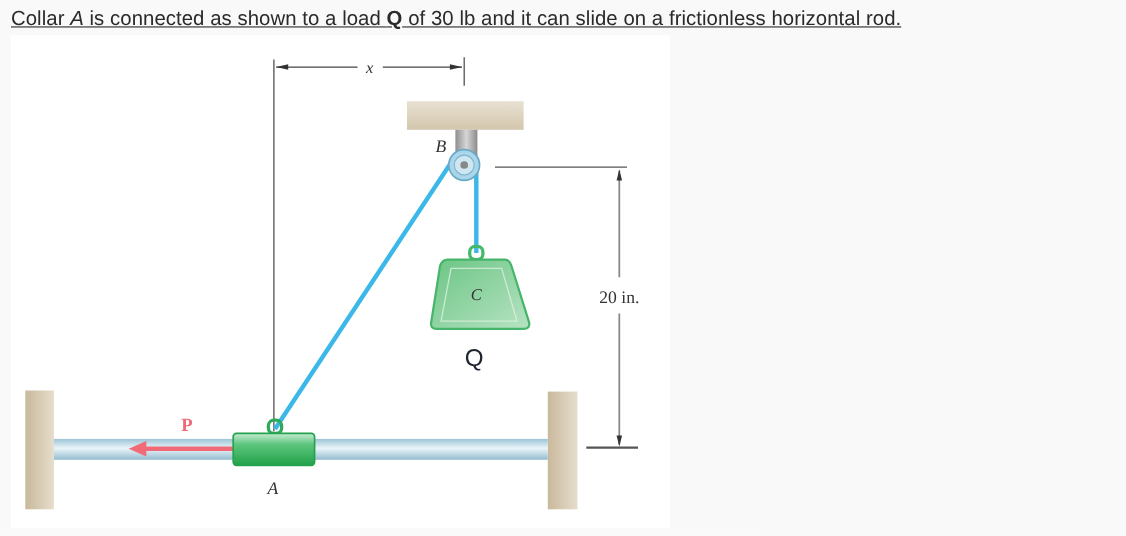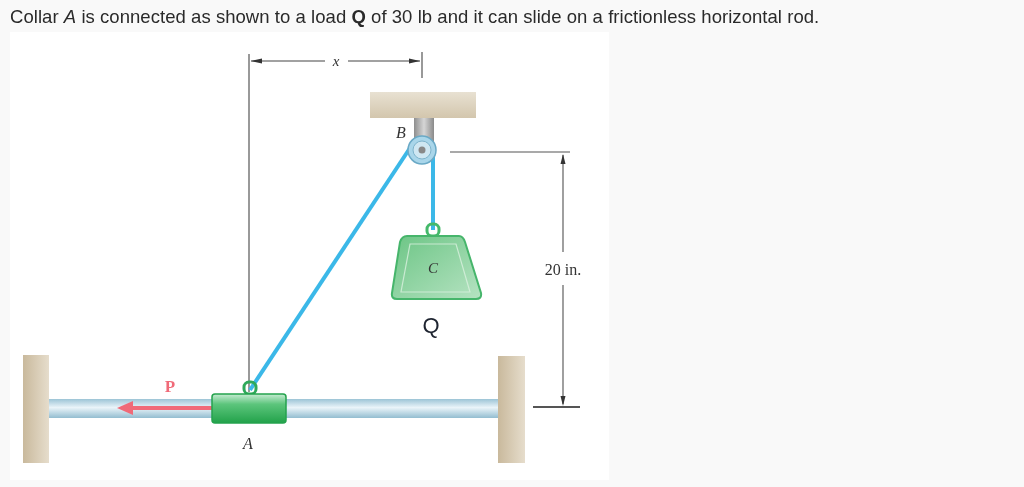--- a/index.html
+++ b/index.html
@@ -2,21 +2,21 @@
 <html><head>
 <meta charset="utf-8">
 <style>
   html, body { margin:0; padding:0; }
   body {
     width:1024px; height:487px; background:#f9f9f9; position:relative; overflow:hidden;
     font-family: "Liberation Sans", sans-serif;
   }
   .prompt {
     position:absolute; left:10px; top:6px; font-size:18.5px; color:#2a2a2a;
-    white-space:nowrap; letter-spacing:0.05px;
+    white-space:nowrap; letter-spacing:0.05px;text-decoration:underline;
   }
   .prompt i { font-style:italic; }
   .prompt b { font-weight:bold; }
   .figure {
     position:absolute; left:10px; top:32px; width:599px; height:448px; background:#ffffff;
   }
   svg { position:absolute; left:0; top:0; }
   .lbl { font-family:"Liberation Serif", serif; fill:#333; }
 </style>
 </head>

